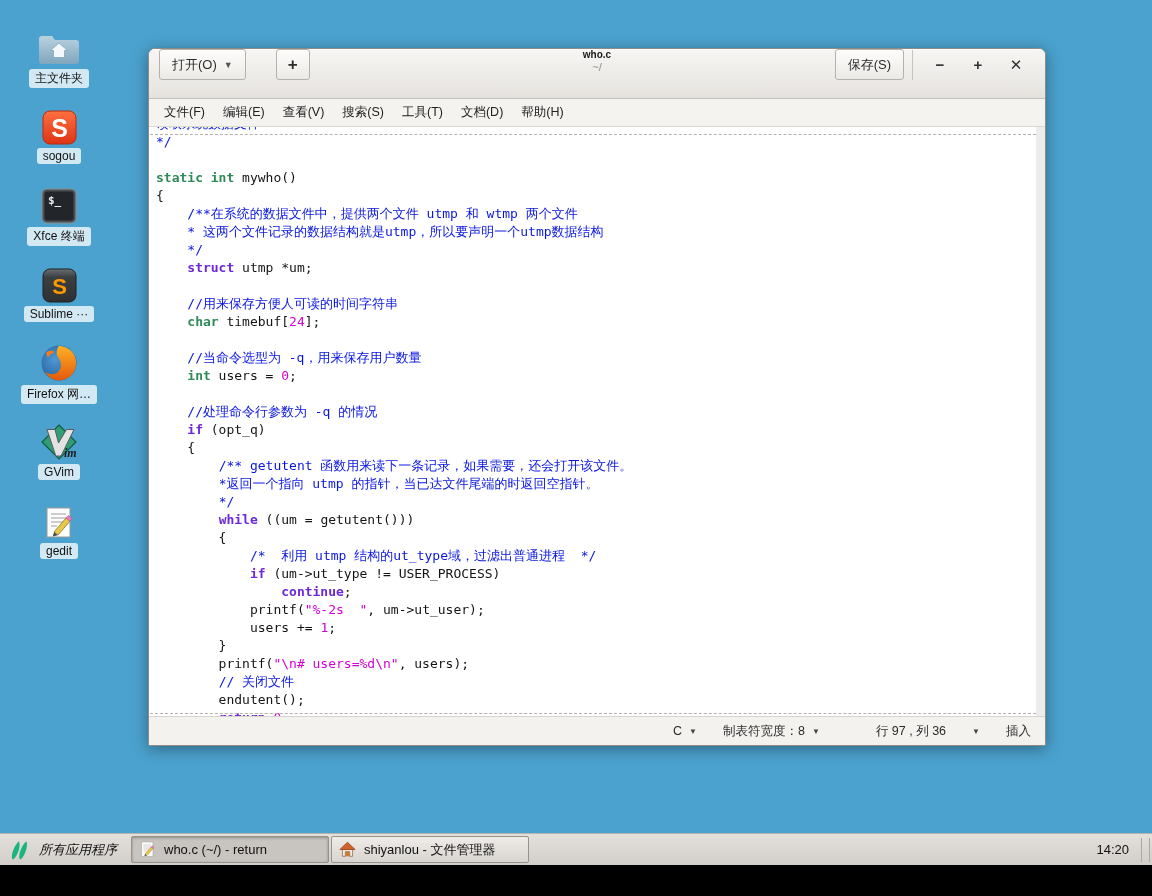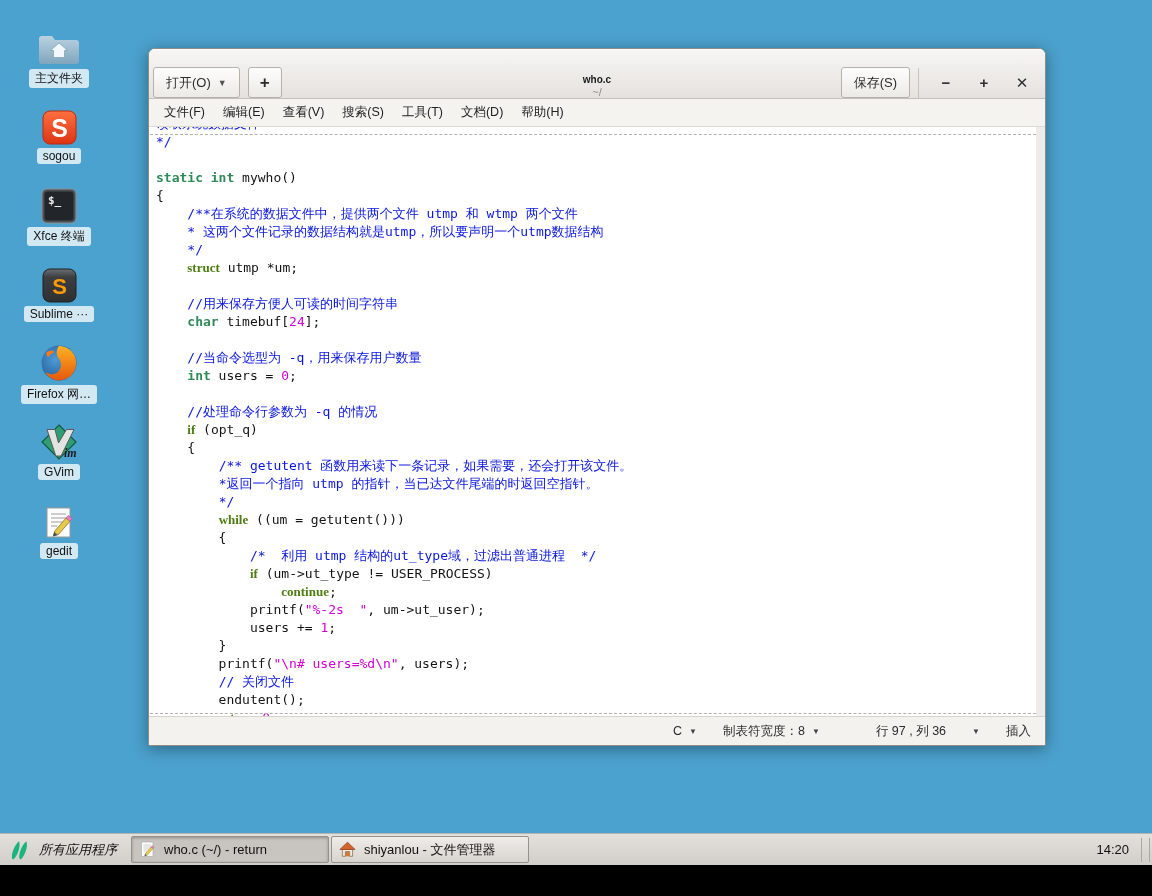--- a/index.html
+++ b/index.html
@@ -14,22 +14,22 @@
   .desk-item{height:79px;display:flex;flex-direction:column;align-items:center;}
   .desk-icon-box{height:44px;display:flex;align-items:flex-end;justify-content:center;}
   .desk-icon-box svg{display:block;}
   .desk-label{margin-top:3px;background:#d2e9f4;border-radius:3px;padding:1px 6px;font-size:12px;color:#111;white-space:nowrap;}
   
   .window{position:absolute;left:148px;top:48px;width:898px;height:698px;
     background:#fff;border:1px solid #8f8b86;border-radius:7px 7px 2px 2px;
     box-shadow:0 3px 16px rgba(0,0,0,.38);display:flex;flex-direction:column;
     overflow:hidden;box-sizing:border-box;}
   .headerbar{height:49px;flex:0 0 auto;background:linear-gradient(#f7f6f4,#e5e2de);
-    border-bottom:1px solid #c3bfba;display:flex;align-items:flex-end;padding:0 4px;position:relative;
-    box-shadow:inset 0 1px 0 rgba(255,255,255,.8);}
+    border-bottom:1px solid #c3bfba;display:flex;align-items:flex-start;padding:0 10px;position:relative;
+    box-shadow:inset 0 1px 0 rgba(255,255,255,.8);gap:22px;}
   .hb-btn{height:31px;border:1px solid #b5b1ab;border-radius:3px;
     background:linear-gradient(#fdfdfc,#eceae6);font-size:13px;color:#2c2c2c;
     display:flex;align-items:center;padding:0 12px;margin-right:8px;box-sizing:border-box;}
   .hb-btn .caret{font-size:9px;color:#555;margin-left:7px;}
   .plus-btn{width:34px;justify-content:center;padding:0;font-size:17px;font-weight:bold;}
   .hb-title{position:absolute;left:300px;right:300px;text-align:center;pointer-events:none;}
   .hb-title .t{font-weight:bold;font-size:10px;color:#1a1a1a;}
   .hb-title .s{font-size:11px;color:#8d8d8d;margin-top:1px;}
   .hb-right{margin-left:auto;display:flex;align-items:center;}
   .hb-sep{width:1px;height:30px;background:#c6c2bc;margin:0 8px 0 4px;}
@@ -38,21 +38,21 @@
   
   .menubar{height:27px;flex:0 0 auto;background:#f4f3f0;border-bottom:1px solid #dcd9d4;
     display:flex;align-items:center;padding-left:6px;}
   .menu-item{padding:5px 9px;font-size:12.5px;color:#222;}
   
   .textarea{flex:1 1 auto;position:relative;background:#fff;overflow:hidden;}
   .code{position:absolute;top:-12px;left:0;right:9px;margin:0;padding-left:7px;
     font-family:"DejaVu Sans Mono","Liberation Mono",monospace;font-size:13px;line-height:18px;color:#141414;}
   .codeline{height:18px;white-space:pre;}
   .cm{color:#0a16e0;}
-  .kw{color:#4d7c0f;font-weight:bold;font-family:Liberation Serif, serif;}
+  .kw{color:#6d28d9;font-weight:bold;}
   .ty{color:#2e8b57;font-weight:bold;}
   .st{color:#d400d4;}
   .dash-top{position:absolute;top:7px;left:1px;right:9px;border-top:1px dashed #b4b1ad;}
   .dash-bottom{position:absolute;bottom:2px;left:1px;right:9px;border-top:1px dashed #b4b1ad;}
   .scroll-strip{position:absolute;top:0;right:0;width:9px;bottom:0;background:#eeeceา9;background:#eeecea;}
   
   .statusbar{height:28px;flex:0 0 auto;background:#f3f2ef;border-top:1px solid #d7d4cf;
     display:flex;align-items:center;justify-content:flex-end;padding-right:14px;
     font-size:12.5px;color:#2b2b2b;}
   .sb-item{display:flex;align-items:center;}

